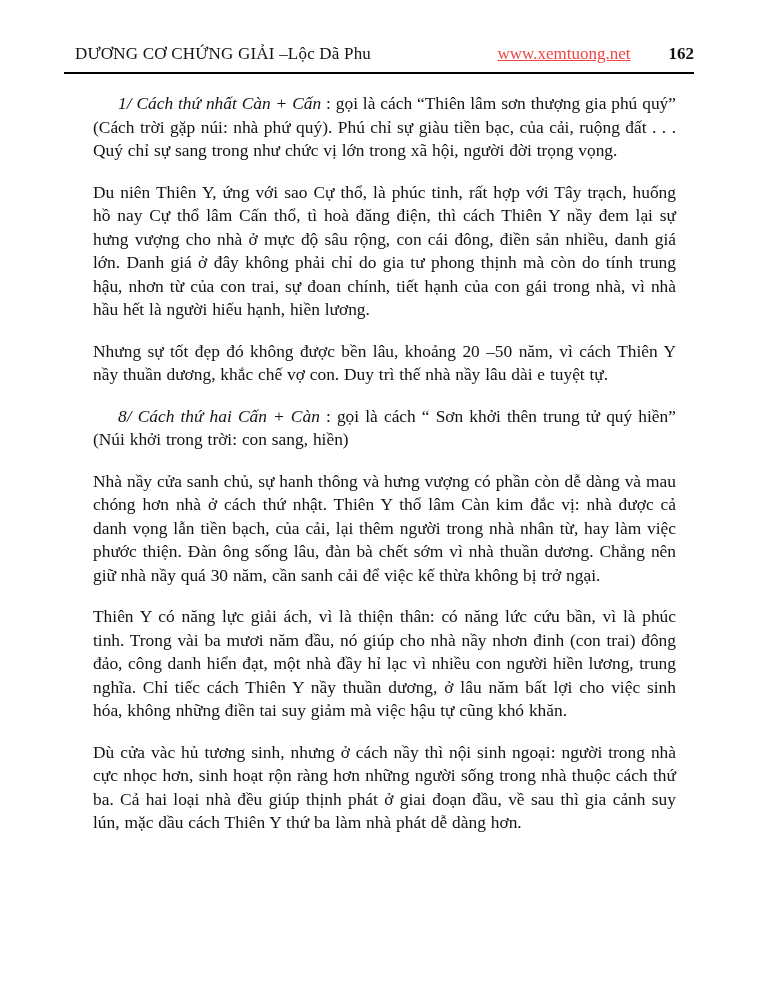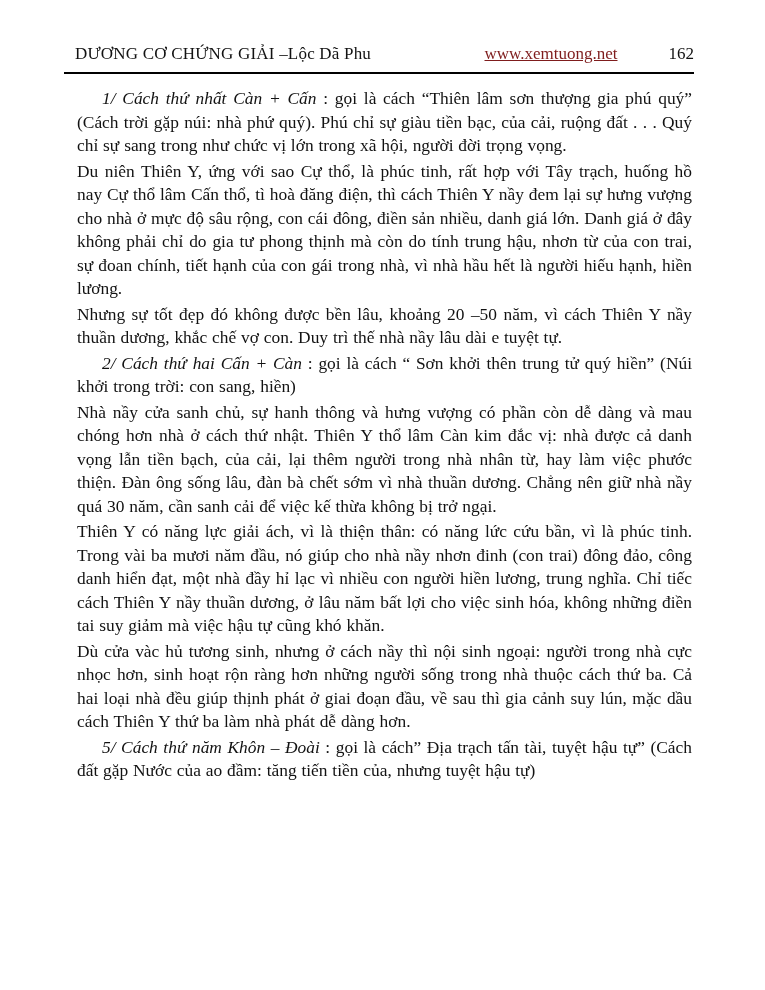--- a/index.html
+++ b/index.html
@@ -17,38 +17,38 @@
   }
   .header {
     display: flex;
     align-items: center;
     font-size: 17px;
     white-space: nowrap;
   }
   .doc-title { letter-spacing: 0.2px; }
   .site-link {
     margin-left: auto;
-    color: #7f1d1d;
+    color: #ef4444;
     cursor: pointer;
   }
-  .pagenum { margin-left: 51px; }
+  .pagenum { margin-left: 38px; font-weight: bold; }
   .rule {
     height: 0;
     border-top: 2px solid #000000;
     margin: 8px 0 0 -11px;
     width: 630px;
   }
   .body-text {
     margin-top: 13px;
     font-size: 17.4px;
     line-height: 23.5px;
     text-align: justify;
     word-spacing: 0.5px;
   }
-  .body-text p { margin: 2px; }
+  .body-text p { margin: 18px; }
   p.num { text-indent: 25px; }
   .lead { font-style: italic; }
 </style>
 </head>
 <body>
 
 <div class="page">
 
   <div class="header">
     <span class="doc-title">DƯƠNG CƠ CHỨNG GIẢI –Lộc Dã Phu</span>
@@ -59,28 +59,27 @@
   <div class="rule"></div>
 
   <div class="body-text">
 
     <p class="num"><span class="lead">1/ Cách thứ nhất Càn + Cấn</span><span> : gọi là cách “Thiên lâm sơn thượng gia phú quý” (Cách trời gặp núi: nhà phứ quý). Phú chỉ sự giàu tiền bạc, của cải, ruộng đất . . . Quý  chỉ sự sang trong như chức vị lớn trong xã hội, người đời trọng vọng.</span></p>
 
     <p><span>Du niên Thiên Y, ứng với sao Cự thổ, là phúc tinh, rất hợp với Tây trạch, huống hồ nay Cự thổ lâm Cấn thổ, tì hoà đăng điện, thì cách Thiên Y nầy đem lại sự hưng vượng cho nhà ở mực độ sâu rộng, con cái đông, điền sản nhiều, danh giá lớn. Danh giá ở đây không phải chỉ do gia tư phong thịnh mà còn do tính trung hậu, nhơn từ của con trai, sự đoan chính, tiết hạnh của con gái trong nhà, vì nhà hầu hết là người hiếu hạnh, hiền lương.</span></p>
 
     <p><span>Nhưng sự tốt đẹp đó không được bền lâu, khoảng 20 –50 năm, vì cách Thiên Y nầy thuần dương, khắc chế vợ con. Duy trì thế nhà nầy lâu dài e tuyệt tự.</span></p>
 
-    <p class="num"><span class="lead">2/ Cách thứ hai Cấn + Càn</span><span> : gọi là cách “ Sơn khởi thên trung  tử quý hiền” (Núi khởi trong trời: con sang, hiền)</span></p>
+    <p class="num"><span class="lead">8/ Cách thứ hai Cấn + Càn</span><span> : gọi là cách “ Sơn khởi thên trung  tử quý hiền” (Núi khởi trong trời: con sang, hiền)</span></p>
 
     <p><span>Nhà nầy cửa sanh chủ, sự hanh thông và hưng vượng có phần còn dễ dàng và mau chóng hơn nhà ở cách thứ nhật. Thiên Y thổ lâm Càn kim đắc vị: nhà được cả danh vọng lẫn tiền bạch, của cải, lại  thêm người trong nhà nhân từ, hay làm việc phước thiện. Đàn ông sống lâu, đàn bà chết sớm vì nhà thuần dương. Chẳng nên giữ nhà nầy quá 30 năm, cần sanh cải để việc kế thừa không bị trở ngại.</span></p>
 
 
     <p><span>Thiên Y có năng lực giải ách, vì là thiện thân: có năng lức cứu bần, vì là phúc tinh. Trong vài ba mươi năm đầu, nó giúp cho nhà nầy nhơn đinh (con trai) đông đảo, công danh hiển đạt, một nhà đầy hỉ lạc vì nhiều con người hiền lương, trung nghĩa. Chỉ tiếc cách Thiên Y nầy thuần dương, ở lâu năm bất lợi cho việc sinh hóa, không những điền tai suy giảm mà việc hậu tự cũng khó khăn.</span></p>
 
 
     <p><span>Dù cửa vàc hủ tương sinh, nhưng ở cách nầy thì nội sinh ngoại: người trong nhà cực nhọc hơn, sinh hoạt rộn ràng hơn những người sống trong nhà thuộc cách thứ ba. Cả hai loại nhà đều giúp thịnh phát ở giai đoạn đầu, về sau thì gia cảnh suy lún, mặc dầu cách Thiên Y thứ ba làm nhà phát dễ dàng hơn.</span></p>
 
 
-    <p class="num"><span class="lead">5/ Cách thứ năm Khôn – Đoài</span><span> : gọi là cách” Địa trạch tấn tài, tuyệt hậu tự” (Cách đất gặp Nước của ao đầm: tăng tiến tiền của, nhưng tuyệt hậu tự)</span></p>
 
   </div>
 
 </div>
 
 </body></html>

